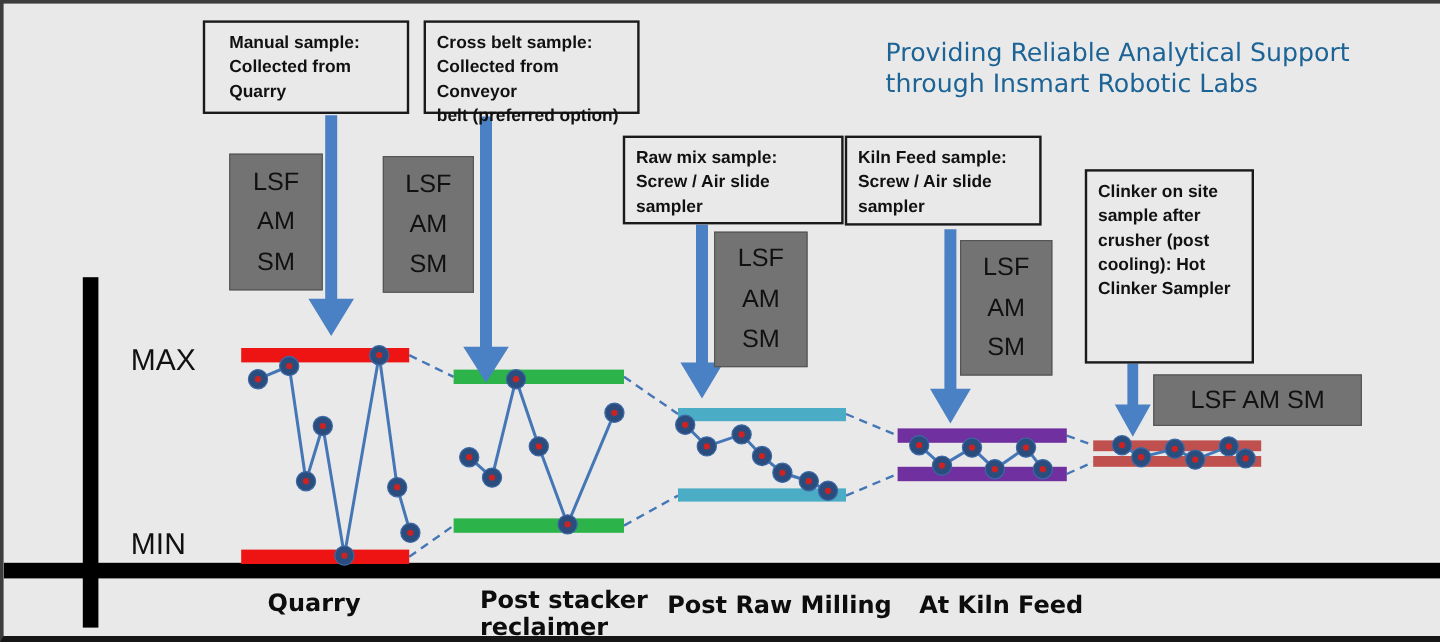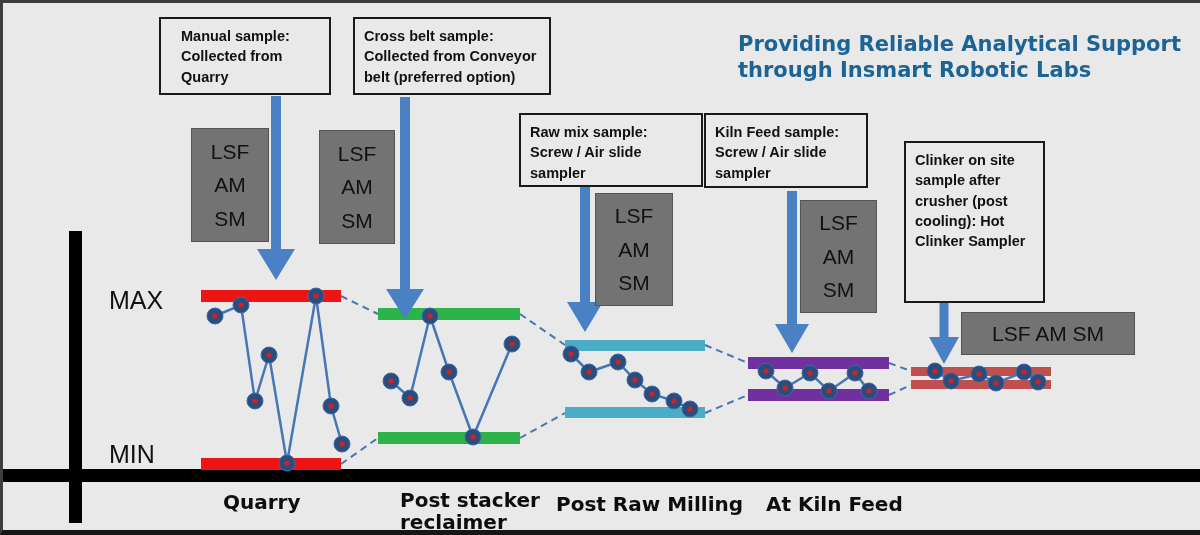--- a/index.html
+++ b/index.html
@@ -11,21 +11,21 @@
     border-top:3px solid #3d3d3d;
     border-left:3px solid #3d3d3d;
     border-bottom:5px solid #161616;
     overflow:hidden;
     font-family:"Liberation Sans",sans-serif;
   }
   #diagram-svg{position:absolute;left:0;top:0;}
   .title{
     position:absolute;
     font-family:"DejaVu Sans",sans-serif;
-    font-weight:bold;
+    font-weight:normal;
     font-size:21px;
     line-height:1.25;
     white-space:pre-line;
   }
   .callout{
     position:absolute;
     box-sizing:border-box;
     border:2px solid #1a1a1a;
     background:#e9e9e9;
     font-family:"Liberation Sans",sans-serif;
@@ -167,24 +167,24 @@
       <polygon points="268,93 278,93 278,246 292,246 273,277 254,246 268,246" fill="#4a80c4"></polygon>
       <polygon points="397,94 407,94 407,286 421,286 402,316 383,286 397,286" fill="#4a80c4"></polygon>
       <polygon points="577,184 587,184 587,299 600,299 582,329 564,299 577,299" fill="#4a80c4"></polygon>
       <polygon points="784,188 794,188 794,321 806,321 789,350 772,321 784,321" fill="#4a80c4"></polygon>
       <polygon points="936.5,298 945.5,298 945.5,334 956,334 941,361 926,334 936.5,334" fill="#4a80c4"></polygon>
     </svg>
   <div class="title" id="title" style="left: 735px; top: 28px; color: rgb(28, 99, 150);">Providing Reliable Analytical Support
 through Insmart Robotic Labs</div>
   <div class="axis-label" id="max-label" style="left: 106px; top: 283px;">MAX</div>
   <div class="axis-label" id="min-label" style="left: 106px; top: 437px;">MIN</div>
-<div class="callout" style="left: 156px; top: 14px; width: 172px; height: 78px; padding-left: 20px;">Manual  sample:
+<div class="callout" style="left: 166px; top: 14px; width: 172px; height: 78px; padding-left: 20px;">Manual  sample:
 Collected  from
 Quarry</div>
-    <div class="callout" style="left: 350px; top: 14px; width: 198px; height: 78px;">Cross belt  sample:
+    <div class="callout" style="left: 350px; top: 14px; width: 180px; height: 78px;">Cross belt  sample:
 Collected from Conveyor
 belt  (preferred option)</div>
     <div class="callout" style="left: 516px; top: 110px; width: 184px; height: 74px;">Raw mix sample:
 Screw / Air slide
 sampler</div>
     <div class="callout" style="left: 701px; top: 110px; width: 164px; height: 75px;">Kiln Feed sample:
 Screw / Air slide
 sampler</div>
     <div class="callout" style="left: 901px; top: 138px; width: 141px; height: 162px;">Clinker on site
 sample after

